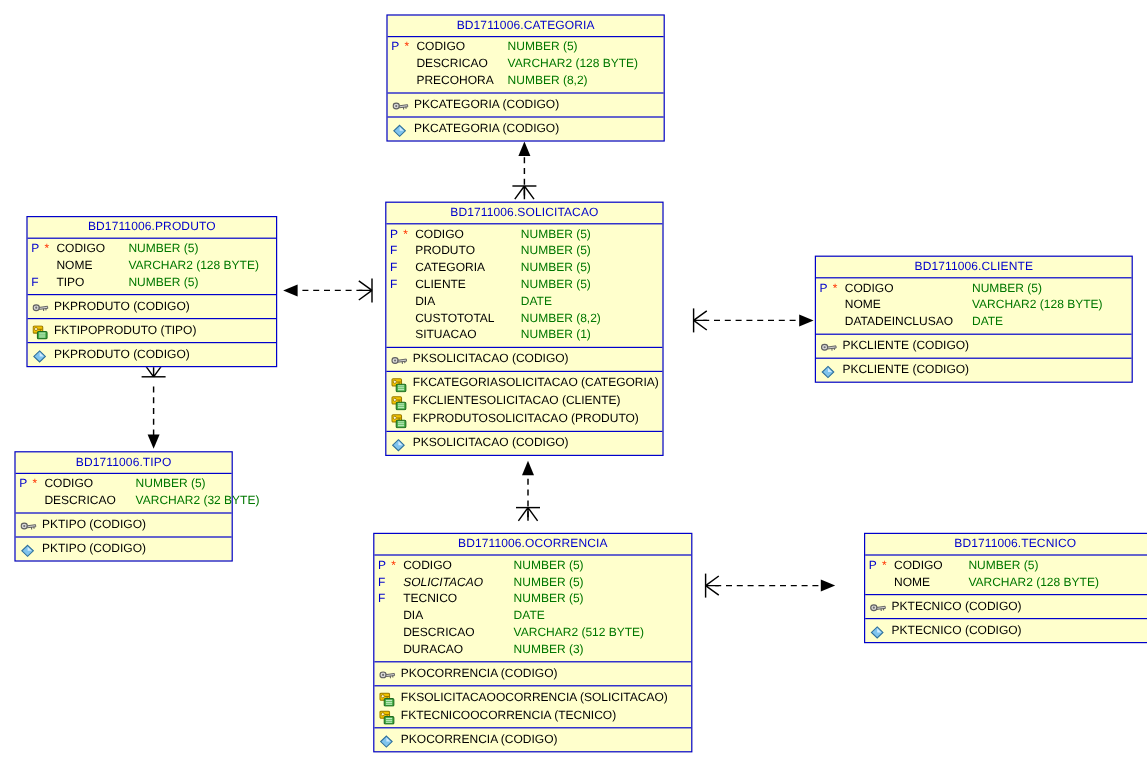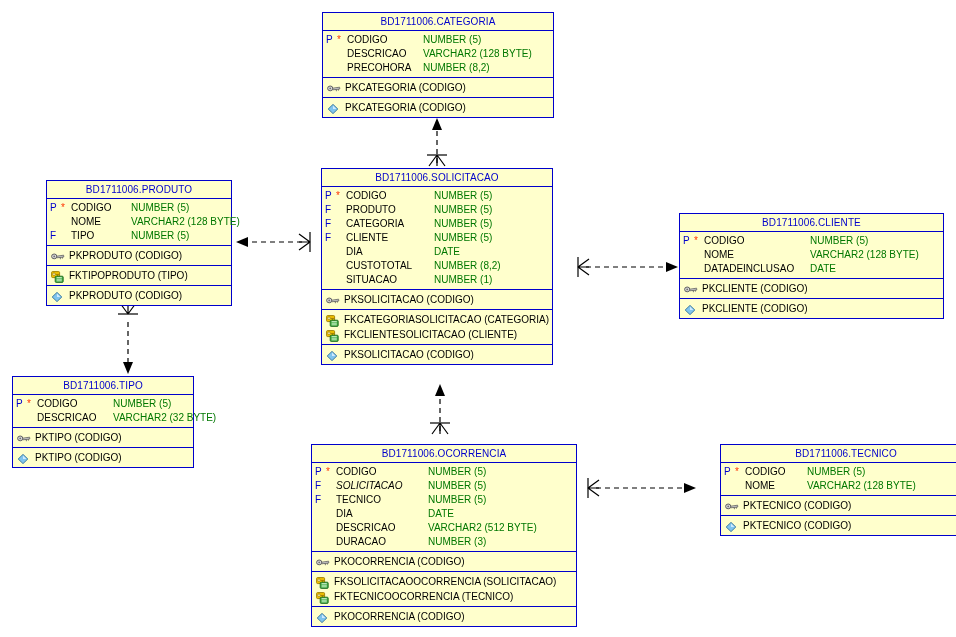--- a/index.html
+++ b/index.html
@@ -213,21 +213,21 @@
             <span class="icon">
               <svg width="14" height="12" viewBox="0 0 14 12">
                 <path d="M6 1.4 L10.8 6 L6 10.6 L1.2 6 Z" fill="#7fc4ee" stroke="#2f6f99" stroke-width="0.9"></path>
                 <path d="M6 2.6 L9.4 6 L6 6 Z" fill="#cfeaff"></path>
               </svg>
             </span>
             <span class="cons-label">PKCATEGORIA (CODIGO)</span>
           </div>
         </div>
       </div>
-      <div class="entity" style="left: 22px; top: 180px; width: 186px; margin-left: 24px;">
+      <div class="entity" style="left: 22px; top: 180px; width: 209px;">
         <div class="ent-title">BD1711006.PRODUTO</div>
         <div class="ent-section">
           <div class="attr-row">
             <span class="attr-key">P</span>
             <span class="attr-req">*</span>
             <span class="attr-name" style="flex: 0 0 60px;">CODIGO</span>
             <span class="attr-type">NUMBER (5)</span>
           </div>
           <div class="attr-row">
             <span class="attr-key"></span>
@@ -358,197 +358,209 @@
               <svg width="14" height="12" viewBox="0 0 14 12">
                 <rect x="0.6" y="0.6" width="8" height="6" rx="1" fill="#f2c200" stroke="#9a7b00" stroke-width="0.9"></rect>
                 <circle cx="3" cy="3.2" r="1.3" fill="#fff8d0" stroke="#9a7b00" stroke-width="0.7"></circle>
                 <path d="M4.6 3.4 L8.2 3.4 M6.6 3.4 L6.6 5.2" stroke="#9a7b00" stroke-width="0.9"></path>
                 <rect x="4.2" y="5.2" width="8" height="6.2" rx="1" fill="#3faa40" stroke="#1f6b22" stroke-width="0.9"></rect>
                 <path d="M5.6 6.6 L10.8 6.6 M5.6 8.2 L10.8 8.2 M5.6 9.8 L10.8 9.8" stroke="#e7ffe7" stroke-width="0.8"></path>
               </svg>
             </span>
             <span class="cons-label">FKCLIENTESOLICITACAO (CLIENTE)</span>
           </div>
-        </div>
-        <div class="ent-section">
-          <div class="cons-row">
-            <span class="icon">
-              <svg width="14" height="12" viewBox="0 0 14 12">
-                <path d="M6 1.4 L10.8 6 L6 10.6 L1.2 6 Z" fill="#7fc4ee" stroke="#2f6f99" stroke-width="0.9"></path>
-                <path d="M6 2.6 L9.4 6 L6 6 Z" fill="#cfeaff"></path>
-              </svg>
-            </span>
-            <span class="cons-label">PKSOLICITACAO (CODIGO)</span>
-          </div>
-        </div>
-      </div>
-      <div class="entity" style="left: 679px; top: 213px; width: 265px;">
-        <div class="ent-title">BD1711006.CLIENTE</div>
-        <div class="ent-section">
-          <div class="attr-row">
-            <span class="attr-key">P</span>
-            <span class="attr-req">*</span>
-            <span class="attr-name" style="flex: 0 0 106px;">CODIGO</span>
-            <span class="attr-type">NUMBER (5)</span>
-          </div>
-          <div class="attr-row">
-            <span class="attr-key"></span>
-            <span class="attr-req"></span>
-            <span class="attr-name" style="flex: 0 0 106px;">NOME</span>
-            <span class="attr-type">VARCHAR2 (128 BYTE)</span>
-          </div>
-          <div class="attr-row">
-            <span class="attr-key"></span>
-            <span class="attr-req"></span>
-            <span class="attr-name" style="flex: 0 0 106px;">DATADEINCLUSAO</span>
-            <span class="attr-type">DATE</span>
-          </div>
-        </div>
-        <div class="ent-section">
-          <div class="cons-row">
-            <span class="icon">
-              <svg width="14" height="12" viewBox="0 0 14 12">
-                <ellipse cx="3.2" cy="5.4" rx="2.6" ry="2.4" fill="#d8d8d8" stroke="#606060" stroke-width="1"></ellipse>
-                <circle cx="3.2" cy="5.4" r="0.9" fill="#707070"></circle>
-                <path d="M5.6 5.2 L12.6 4.2 L12.8 6.0 L5.8 6.8 Z" fill="#d0d0d0" stroke="#606060" stroke-width="0.8"></path>
-                <path d="M9.2 6.2 L9.4 8.2 M11.2 5.9 L11.4 7.6" stroke="#606060" stroke-width="0.9"></path>
-              </svg>
-            </span>
-            <span class="cons-label">PKCLIENTE (CODIGO)</span>
-          </div>
-        </div>
-        <div class="ent-section">
-          <div class="cons-row">
-            <span class="icon">
-              <svg width="14" height="12" viewBox="0 0 14 12">
-                <path d="M6 1.4 L10.8 6 L6 10.6 L1.2 6 Z" fill="#7fc4ee" stroke="#2f6f99" stroke-width="0.9"></path>
-                <path d="M6 2.6 L9.4 6 L6 6 Z" fill="#cfeaff"></path>
-              </svg>
-            </span>
-            <span class="cons-label">PKCLIENTE (CODIGO)</span>
-          </div>
-        </div>
-      </div>
-      <div class="entity" style="left: 12px; top: 376px; width: 182px;">
-        <div class="ent-title">BD1711006.TIPO</div>
-        <div class="ent-section">
-          <div class="attr-row">
-            <span class="attr-key">P</span>
-            <span class="attr-req">*</span>
-            <span class="attr-name" style="flex: 0 0 76px;">CODIGO</span>
-            <span class="attr-type">NUMBER (5)</span>
-          </div>
-          <div class="attr-row">
-            <span class="attr-key"></span>
-            <span class="attr-req"></span>
-            <span class="attr-name" style="flex: 0 0 76px;">DESCRICAO</span>
-            <span class="attr-type">VARCHAR2 (32 BYTE)</span>
-          </div>
-        </div>
-        <div class="ent-section">
-          <div class="cons-row">
-            <span class="icon">
-              <svg width="14" height="12" viewBox="0 0 14 12">
-                <ellipse cx="3.2" cy="5.4" rx="2.6" ry="2.4" fill="#d8d8d8" stroke="#606060" stroke-width="1"></ellipse>
-                <circle cx="3.2" cy="5.4" r="0.9" fill="#707070"></circle>
-                <path d="M5.6 5.2 L12.6 4.2 L12.8 6.0 L5.8 6.8 Z" fill="#d0d0d0" stroke="#606060" stroke-width="0.8"></path>
-                <path d="M9.2 6.2 L9.4 8.2 M11.2 5.9 L11.4 7.6" stroke="#606060" stroke-width="0.9"></path>
-              </svg>
-            </span>
-            <span class="cons-label">PKTIPO (CODIGO)</span>
-          </div>
-        </div>
-        <div class="ent-section">
-          <div class="cons-row">
-            <span class="icon">
-              <svg width="14" height="12" viewBox="0 0 14 12">
-                <path d="M6 1.4 L10.8 6 L6 10.6 L1.2 6 Z" fill="#7fc4ee" stroke="#2f6f99" stroke-width="0.9"></path>
-                <path d="M6 2.6 L9.4 6 L6 6 Z" fill="#cfeaff"></path>
-              </svg>
-            </span>
-            <span class="cons-label">PKTIPO (CODIGO)</span>
-          </div>
-        </div>
-      </div>
-      <div class="entity" style="left: 311px; top: 444px; width: 266px;">
-        <div class="ent-title">BD1711006.OCORRENCIA</div>
-        <div class="ent-section">
-          <div class="attr-row">
-            <span class="attr-key">P</span>
-            <span class="attr-req">*</span>
-            <span class="attr-name" style="flex: 0 0 92px;">CODIGO</span>
-            <span class="attr-type">NUMBER (5)</span>
-          </div>
-          <div class="attr-row">
-            <span class="attr-key">F</span>
-            <span class="attr-req"></span>
-            <span class="attr-name" style="flex: 0 0 92px; font-style: italic;">SOLICITACAO</span>
-            <span class="attr-type">NUMBER (5)</span>
-          </div>
-          <div class="attr-row">
-            <span class="attr-key">F</span>
-            <span class="attr-req"></span>
-            <span class="attr-name" style="flex: 0 0 92px;">TECNICO</span>
-            <span class="attr-type">NUMBER (5)</span>
-          </div>
-          <div class="attr-row">
-            <span class="attr-key"></span>
-            <span class="attr-req"></span>
-            <span class="attr-name" style="flex: 0 0 92px;">DIA</span>
-            <span class="attr-type">DATE</span>
-          </div>
-          <div class="attr-row">
-            <span class="attr-key"></span>
-            <span class="attr-req"></span>
-            <span class="attr-name" style="flex: 0 0 92px;">DESCRICAO</span>
-            <span class="attr-type">VARCHAR2 (512 BYTE)</span>
-          </div>
-          <div class="attr-row">
-            <span class="attr-key"></span>
-            <span class="attr-req"></span>
-            <span class="attr-name" style="flex: 0 0 92px;">DURACAO</span>
-            <span class="attr-type">NUMBER (3)</span>
-          </div>
-        </div>
-        <div class="ent-section">
-          <div class="cons-row">
-            <span class="icon">
-              <svg width="14" height="12" viewBox="0 0 14 12">
-                <ellipse cx="3.2" cy="5.4" rx="2.6" ry="2.4" fill="#d8d8d8" stroke="#606060" stroke-width="1"></ellipse>
-                <circle cx="3.2" cy="5.4" r="0.9" fill="#707070"></circle>
-                <path d="M5.6 5.2 L12.6 4.2 L12.8 6.0 L5.8 6.8 Z" fill="#d0d0d0" stroke="#606060" stroke-width="0.8"></path>
-                <path d="M9.2 6.2 L9.4 8.2 M11.2 5.9 L11.4 7.6" stroke="#606060" stroke-width="0.9"></path>
-              </svg>
-            </span>
-            <span class="cons-label">PKOCORRENCIA (CODIGO)</span>
-          </div>
-        </div>
-        <div class="ent-section">
           <div class="cons-row">
             <span class="icon">
               <svg width="14" height="12" viewBox="0 0 14 12">
                 <rect x="0.6" y="0.6" width="8" height="6" rx="1" fill="#f2c200" stroke="#9a7b00" stroke-width="0.9"></rect>
                 <circle cx="3" cy="3.2" r="1.3" fill="#fff8d0" stroke="#9a7b00" stroke-width="0.7"></circle>
                 <path d="M4.6 3.4 L8.2 3.4 M6.6 3.4 L6.6 5.2" stroke="#9a7b00" stroke-width="0.9"></path>
                 <rect x="4.2" y="5.2" width="8" height="6.2" rx="1" fill="#3faa40" stroke="#1f6b22" stroke-width="0.9"></rect>
                 <path d="M5.6 6.6 L10.8 6.6 M5.6 8.2 L10.8 8.2 M5.6 9.8 L10.8 9.8" stroke="#e7ffe7" stroke-width="0.8"></path>
               </svg>
             </span>
-            <span class="cons-label">FKSOLICITACAOOCORRENCIA (SOLICITACAO)</span>
-          </div>
+            <span class="cons-label">FKPRODUTOSOLICITACAO (PRODUTO)</span>
+          </div>
+        </div>
+        <div class="ent-section">
+          <div class="cons-row">
+            <span class="icon">
+              <svg width="14" height="12" viewBox="0 0 14 12">
+                <path d="M6 1.4 L10.8 6 L6 10.6 L1.2 6 Z" fill="#7fc4ee" stroke="#2f6f99" stroke-width="0.9"></path>
+                <path d="M6 2.6 L9.4 6 L6 6 Z" fill="#cfeaff"></path>
+              </svg>
+            </span>
+            <span class="cons-label">PKSOLICITACAO (CODIGO)</span>
+          </div>
+        </div>
+      </div>
+      <div class="entity" style="left: 679px; top: 213px; width: 265px;">
+        <div class="ent-title">BD1711006.CLIENTE</div>
+        <div class="ent-section">
+          <div class="attr-row">
+            <span class="attr-key">P</span>
+            <span class="attr-req">*</span>
+            <span class="attr-name" style="flex: 0 0 106px;">CODIGO</span>
+            <span class="attr-type">NUMBER (5)</span>
+          </div>
+          <div class="attr-row">
+            <span class="attr-key"></span>
+            <span class="attr-req"></span>
+            <span class="attr-name" style="flex: 0 0 106px;">NOME</span>
+            <span class="attr-type">VARCHAR2 (128 BYTE)</span>
+          </div>
+          <div class="attr-row">
+            <span class="attr-key"></span>
+            <span class="attr-req"></span>
+            <span class="attr-name" style="flex: 0 0 106px;">DATADEINCLUSAO</span>
+            <span class="attr-type">DATE</span>
+          </div>
+        </div>
+        <div class="ent-section">
+          <div class="cons-row">
+            <span class="icon">
+              <svg width="14" height="12" viewBox="0 0 14 12">
+                <ellipse cx="3.2" cy="5.4" rx="2.6" ry="2.4" fill="#d8d8d8" stroke="#606060" stroke-width="1"></ellipse>
+                <circle cx="3.2" cy="5.4" r="0.9" fill="#707070"></circle>
+                <path d="M5.6 5.2 L12.6 4.2 L12.8 6.0 L5.8 6.8 Z" fill="#d0d0d0" stroke="#606060" stroke-width="0.8"></path>
+                <path d="M9.2 6.2 L9.4 8.2 M11.2 5.9 L11.4 7.6" stroke="#606060" stroke-width="0.9"></path>
+              </svg>
+            </span>
+            <span class="cons-label">PKCLIENTE (CODIGO)</span>
+          </div>
+        </div>
+        <div class="ent-section">
+          <div class="cons-row">
+            <span class="icon">
+              <svg width="14" height="12" viewBox="0 0 14 12">
+                <path d="M6 1.4 L10.8 6 L6 10.6 L1.2 6 Z" fill="#7fc4ee" stroke="#2f6f99" stroke-width="0.9"></path>
+                <path d="M6 2.6 L9.4 6 L6 6 Z" fill="#cfeaff"></path>
+              </svg>
+            </span>
+            <span class="cons-label">PKCLIENTE (CODIGO)</span>
+          </div>
+        </div>
+      </div>
+      <div class="entity" style="left: 12px; top: 376px; width: 182px;">
+        <div class="ent-title">BD1711006.TIPO</div>
+        <div class="ent-section">
+          <div class="attr-row">
+            <span class="attr-key">P</span>
+            <span class="attr-req">*</span>
+            <span class="attr-name" style="flex: 0 0 76px;">CODIGO</span>
+            <span class="attr-type">NUMBER (5)</span>
+          </div>
+          <div class="attr-row">
+            <span class="attr-key"></span>
+            <span class="attr-req"></span>
+            <span class="attr-name" style="flex: 0 0 76px;">DESCRICAO</span>
+            <span class="attr-type">VARCHAR2 (32 BYTE)</span>
+          </div>
+        </div>
+        <div class="ent-section">
+          <div class="cons-row">
+            <span class="icon">
+              <svg width="14" height="12" viewBox="0 0 14 12">
+                <ellipse cx="3.2" cy="5.4" rx="2.6" ry="2.4" fill="#d8d8d8" stroke="#606060" stroke-width="1"></ellipse>
+                <circle cx="3.2" cy="5.4" r="0.9" fill="#707070"></circle>
+                <path d="M5.6 5.2 L12.6 4.2 L12.8 6.0 L5.8 6.8 Z" fill="#d0d0d0" stroke="#606060" stroke-width="0.8"></path>
+                <path d="M9.2 6.2 L9.4 8.2 M11.2 5.9 L11.4 7.6" stroke="#606060" stroke-width="0.9"></path>
+              </svg>
+            </span>
+            <span class="cons-label">PKTIPO (CODIGO)</span>
+          </div>
+        </div>
+        <div class="ent-section">
+          <div class="cons-row">
+            <span class="icon">
+              <svg width="14" height="12" viewBox="0 0 14 12">
+                <path d="M6 1.4 L10.8 6 L6 10.6 L1.2 6 Z" fill="#7fc4ee" stroke="#2f6f99" stroke-width="0.9"></path>
+                <path d="M6 2.6 L9.4 6 L6 6 Z" fill="#cfeaff"></path>
+              </svg>
+            </span>
+            <span class="cons-label">PKTIPO (CODIGO)</span>
+          </div>
+        </div>
+      </div>
+      <div class="entity" style="left: 311px; top: 444px; width: 266px;">
+        <div class="ent-title">BD1711006.OCORRENCIA</div>
+        <div class="ent-section">
+          <div class="attr-row">
+            <span class="attr-key">P</span>
+            <span class="attr-req">*</span>
+            <span class="attr-name" style="flex: 0 0 92px;">CODIGO</span>
+            <span class="attr-type">NUMBER (5)</span>
+          </div>
+          <div class="attr-row">
+            <span class="attr-key">F</span>
+            <span class="attr-req"></span>
+            <span class="attr-name" style="flex: 0 0 92px; font-style: italic;">SOLICITACAO</span>
+            <span class="attr-type">NUMBER (5)</span>
+          </div>
+          <div class="attr-row">
+            <span class="attr-key">F</span>
+            <span class="attr-req"></span>
+            <span class="attr-name" style="flex: 0 0 92px;">TECNICO</span>
+            <span class="attr-type">NUMBER (5)</span>
+          </div>
+          <div class="attr-row">
+            <span class="attr-key"></span>
+            <span class="attr-req"></span>
+            <span class="attr-name" style="flex: 0 0 92px;">DIA</span>
+            <span class="attr-type">DATE</span>
+          </div>
+          <div class="attr-row">
+            <span class="attr-key"></span>
+            <span class="attr-req"></span>
+            <span class="attr-name" style="flex: 0 0 92px;">DESCRICAO</span>
+            <span class="attr-type">VARCHAR2 (512 BYTE)</span>
+          </div>
+          <div class="attr-row">
+            <span class="attr-key"></span>
+            <span class="attr-req"></span>
+            <span class="attr-name" style="flex: 0 0 92px;">DURACAO</span>
+            <span class="attr-type">NUMBER (3)</span>
+          </div>
+        </div>
+        <div class="ent-section">
+          <div class="cons-row">
+            <span class="icon">
+              <svg width="14" height="12" viewBox="0 0 14 12">
+                <ellipse cx="3.2" cy="5.4" rx="2.6" ry="2.4" fill="#d8d8d8" stroke="#606060" stroke-width="1"></ellipse>
+                <circle cx="3.2" cy="5.4" r="0.9" fill="#707070"></circle>
+                <path d="M5.6 5.2 L12.6 4.2 L12.8 6.0 L5.8 6.8 Z" fill="#d0d0d0" stroke="#606060" stroke-width="0.8"></path>
+                <path d="M9.2 6.2 L9.4 8.2 M11.2 5.9 L11.4 7.6" stroke="#606060" stroke-width="0.9"></path>
+              </svg>
+            </span>
+            <span class="cons-label">PKOCORRENCIA (CODIGO)</span>
+          </div>
+        </div>
+        <div class="ent-section">
           <div class="cons-row">
             <span class="icon">
               <svg width="14" height="12" viewBox="0 0 14 12">
                 <rect x="0.6" y="0.6" width="8" height="6" rx="1" fill="#f2c200" stroke="#9a7b00" stroke-width="0.9"></rect>
                 <circle cx="3" cy="3.2" r="1.3" fill="#fff8d0" stroke="#9a7b00" stroke-width="0.7"></circle>
                 <path d="M4.6 3.4 L8.2 3.4 M6.6 3.4 L6.6 5.2" stroke="#9a7b00" stroke-width="0.9"></path>
                 <rect x="4.2" y="5.2" width="8" height="6.2" rx="1" fill="#3faa40" stroke="#1f6b22" stroke-width="0.9"></rect>
                 <path d="M5.6 6.6 L10.8 6.6 M5.6 8.2 L10.8 8.2 M5.6 9.8 L10.8 9.8" stroke="#e7ffe7" stroke-width="0.8"></path>
               </svg>
             </span>
+            <span class="cons-label">FKSOLICITACAOOCORRENCIA (SOLICITACAO)</span>
+          </div>
+          <div class="cons-row">
+            <span class="icon">
+              <svg width="14" height="12" viewBox="0 0 14 12">
+                <rect x="0.6" y="0.6" width="8" height="6" rx="1" fill="#f2c200" stroke="#9a7b00" stroke-width="0.9"></rect>
+                <circle cx="3" cy="3.2" r="1.3" fill="#fff8d0" stroke="#9a7b00" stroke-width="0.7"></circle>
+                <path d="M4.6 3.4 L8.2 3.4 M6.6 3.4 L6.6 5.2" stroke="#9a7b00" stroke-width="0.9"></path>
+                <rect x="4.2" y="5.2" width="8" height="6.2" rx="1" fill="#3faa40" stroke="#1f6b22" stroke-width="0.9"></rect>
+                <path d="M5.6 6.6 L10.8 6.6 M5.6 8.2 L10.8 8.2 M5.6 9.8 L10.8 9.8" stroke="#e7ffe7" stroke-width="0.8"></path>
+              </svg>
+            </span>
             <span class="cons-label">FKTECNICOOCORRENCIA (TECNICO)</span>
           </div>
         </div>
         <div class="ent-section">
           <div class="cons-row">
             <span class="icon">
               <svg width="14" height="12" viewBox="0 0 14 12">
                 <path d="M6 1.4 L10.8 6 L6 10.6 L1.2 6 Z" fill="#7fc4ee" stroke="#2f6f99" stroke-width="0.9"></path>
                 <path d="M6 2.6 L9.4 6 L6 6 Z" fill="#cfeaff"></path>
               </svg>

